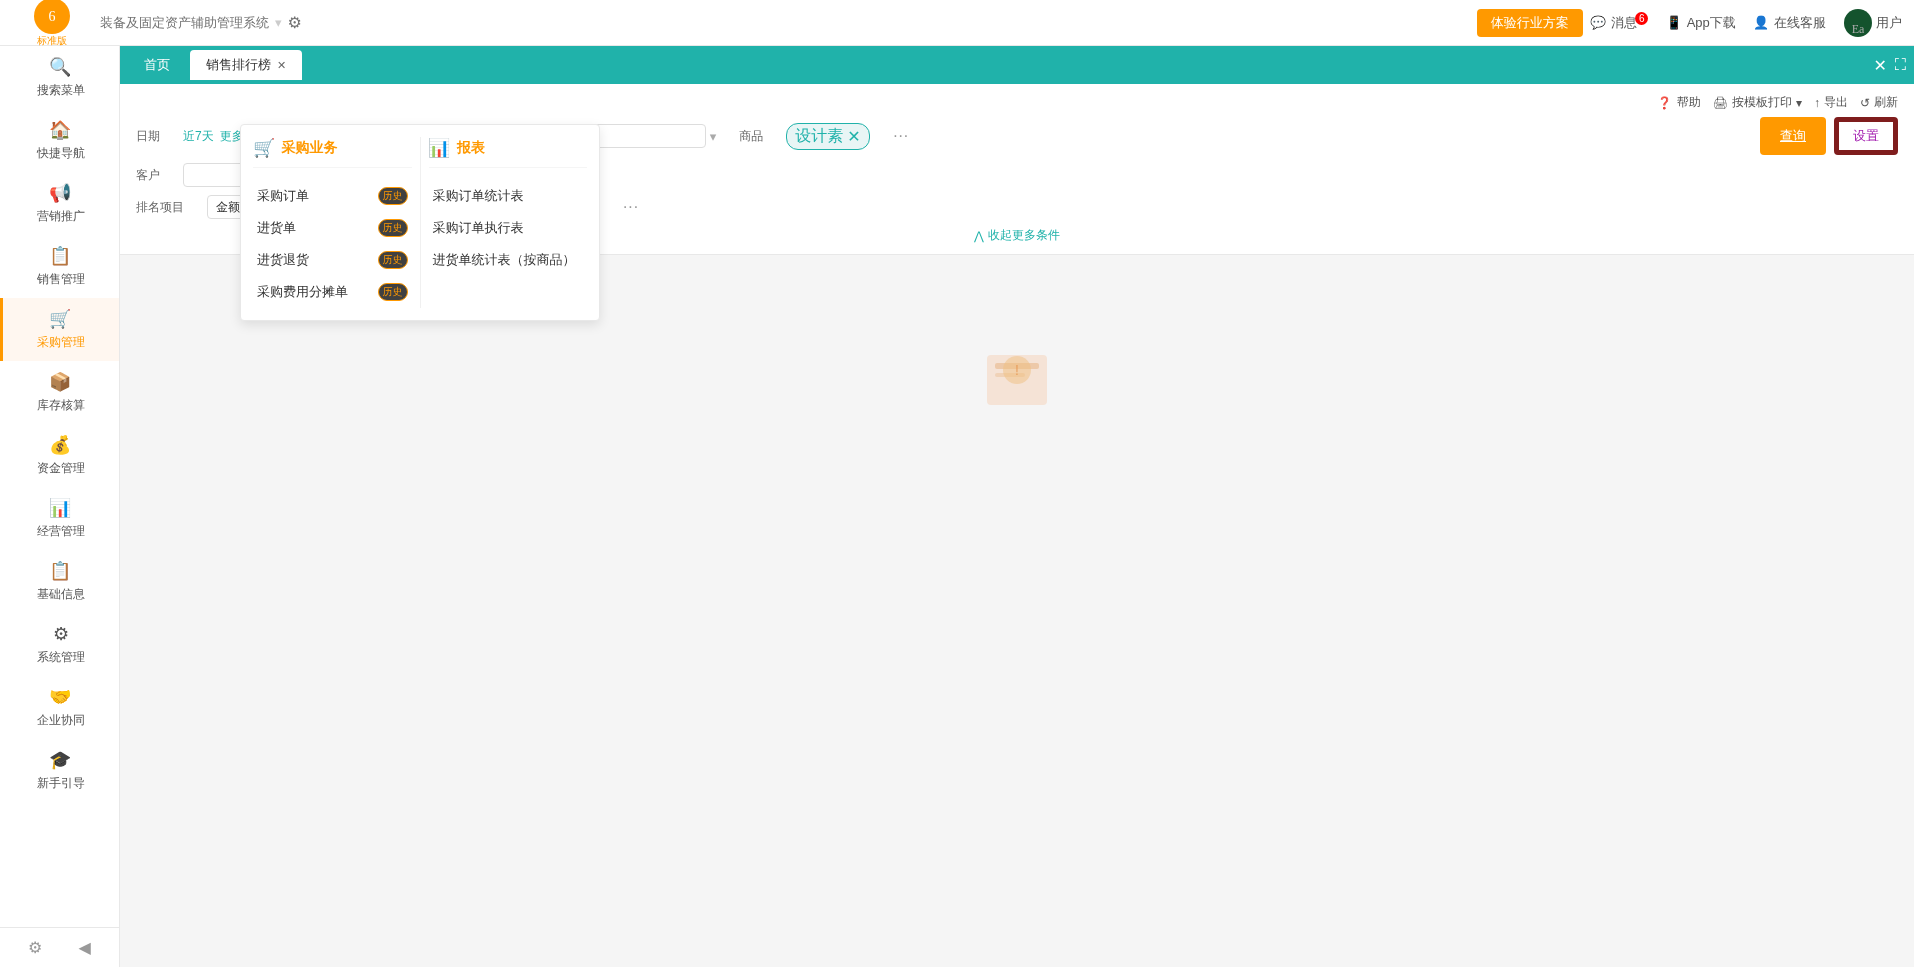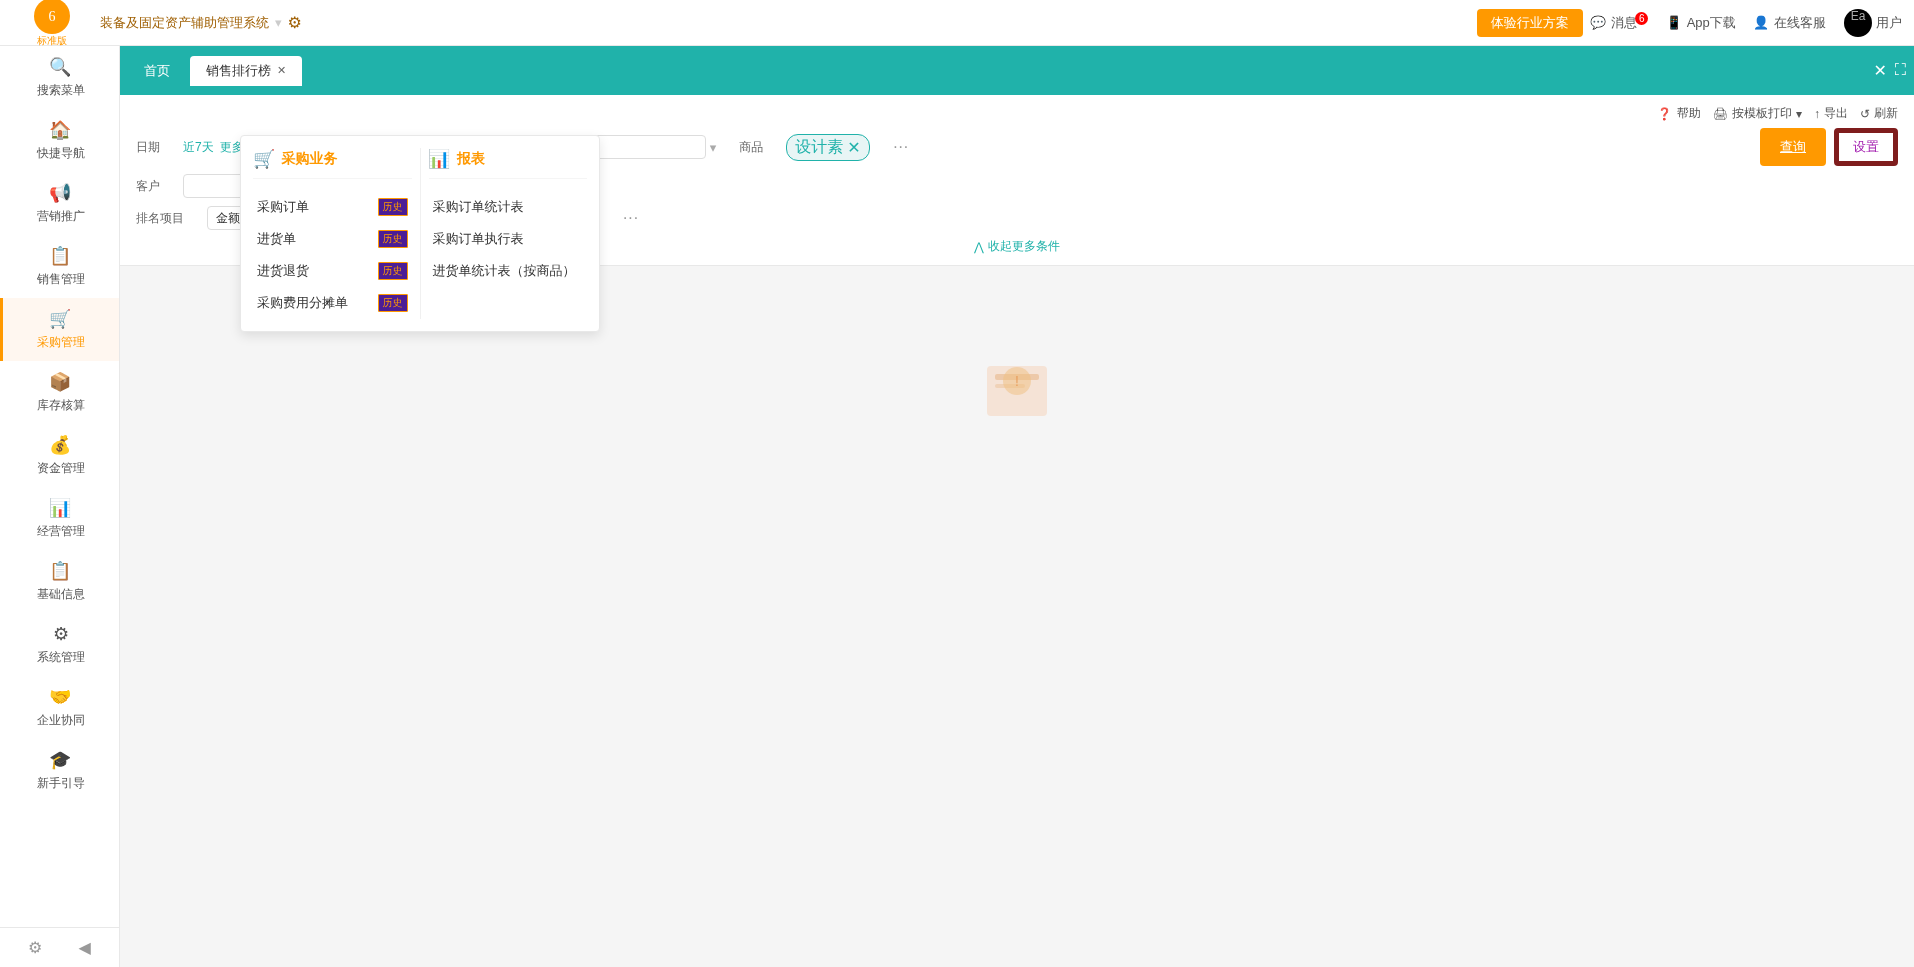--- a/index.html
+++ b/index.html
@@ -7,44 +7,44 @@
 
     
     .top-bar {
       display: flex; align-items: center; height: 46px;
       background: #fff; border-bottom: 1px solid #e8e8e8;
       padding: 0 12px; gap: 8px; position: relative; z-index: 100;
     }
     .top-bar-logo { width: 80px; display: flex; flex-direction: column; align-items: center; }
     .logo-icon { width: 36px; height: 36px; }
     .top-bar-system { display: flex; align-items: center; gap: 6px; color: #333; font-size: 13px; flex: 1; }
-    .top-bar-system span { color: #a16207; }
+    .top-bar-system span { color: #737373; }
     .top-bar-gear { color: #999; cursor: pointer; font-size: 16px; }
     .top-bar-btn { background: #f90; color: #fff; border: none; border-radius: 4px; padding: 5px 14px; cursor: pointer; font-size: 13px; }
     .top-bar-right { display: flex; align-items: center; gap: 18px; margin-left: auto; }
     .top-bar-right-item { display: flex; align-items: center; gap: 4px; color: #555; cursor: pointer; font-size: 13px; }
     .badge { background: #f00; color: #fff; border-radius: 8px; font-size: 10px; padding: 1px 4px; margin-left: -6px; margin-top: -8px; }
-    .user-avatar { width: 28px; height: 28px; border-radius: 50%; background: #000000; display: flex; align-items: flex-start; justify-content: center; color: #999; }
+    .user-avatar { width: 28px; height: 28px; border-radius: 50%; background: #14532d; display: flex; align-items: flex-end; justify-content: center; color: #999; font-family: Liberation Serif, serif; }
 
     
     .layout { display: flex; height: calc(967px - 46px); }
 
     
     .sidebar { width: 120px; background: #fff; border-right: 1px solid #e8e8e8; display: flex; flex-direction: column; z-index: 50; }
     .sidebar-item { display: flex; flex-direction: column; align-items: center; padding: 10px 0; cursor: pointer; color: #555; font-size: 12px; gap: 4px; border-left: 3px solid transparent; }
     .sidebar-item.active { background: #fff7f0; color: #f90; border-left-color: #f90; }
     .sidebar-item .icon { font-size: 18px; }
     .sidebar-bottom { margin-top: auto; display: flex; justify-content: space-around; padding: 10px; border-top: 1px solid #e8e8e8; }
     .sidebar-bottom-icon { color: #999; cursor: pointer; font-size: 16px; }
 
     
     .main { flex: 1; display: flex; flex-direction: column; overflow: hidden; }
 
     
-    .tab-bar { display: flex; align-items: center; background: #20b2aa; height: 49px; padding: 4px 8px; gap: 4px; }
+    .tab-bar { display: flex; align-items: center; background: #20b2aa; height: 38px; padding: 4px 8px; gap: 4px; }
     .tab { padding: 6px 16px; border-radius: 4px 4px 0 0; cursor: pointer; font-size: 13px; display: flex; align-items: center; gap: 6px; }
     .tab.home { background: transparent; color: #fff; }
     .tab.active { background: #fff; color: #333; }
     .tab-close { font-size: 11px; color: #666; cursor: pointer; }
     .tab-bar-right { margin-left: auto; display: flex; gap: 8px; }
     .tab-bar-icon { color: #fff; cursor: pointer; font-size: 16px; }
 
     
     .content { flex: 1; background: #f5f5f5; padding: 0; overflow: hidden; position: relative; }
 
@@ -69,21 +69,21 @@
     .empty-state { display: flex; flex-direction: column; align-items: center; justify-content: center; padding: 80px; color: #999; gap: 12px; }
     .empty-text-list { list-style: none; }
     .empty-text-list li { margin-bottom: 6px; display: flex; align-items: center; gap: 6px; }
     .empty-text-list li::before { content: '●'; font-size: 8px; color: #ccc; }
     .dropdown-menu { position: absolute; top: 40px; left: 120px; width: 360px; background: #fff; border: 1px solid #e8e8e8; border-radius: 4px; box-shadow: 0 4px 12px rgba(0,0,0,0.1); z-index: 300; padding: 12px; }
     .dropdown-cols { display: flex; gap: 0; }
     .dropdown-col { flex: 1; }
     .dropdown-col-title { display: flex; align-items: center; gap: 6px; color: #f90; font-size: 14px; font-weight: bold; margin-bottom: 12px; padding-bottom: 8px; border-bottom: 1px solid #f5f5f5; }
     .dropdown-col-title .col-icon { font-size: 18px; }
     .dropdown-item { display: flex; align-items: center; justify-content: space-between; padding: 7px 4px; cursor: pointer; color: #333; font-size: 13px; }
-    .history-badge { background: #4c1d95; border: 1px solid #f90; color: #f90; border-radius: 1px; font-size: 10px; padding: 1px 4px; }
+    .history-badge { background: #404040; border: 1px solid #f90; color: #f90; border-radius: 9px; font-size: 10px; padding: 1px 4px; }
     .divider-v { width: 1px; background: #f0f0f0; margin: 0 8px; }
   </style>
 </head>
 <body>
 
 <div class="top-bar">
   <div class="top-bar-logo">
     <svg class="logo-icon" viewBox="0 0 36 36">
       <circle cx="18" cy="18" r="18" fill="#ff9900"></circle>
       <text x="18" y="23" text-anchor="middle" fill="white" font-size="14" font-family="Microsoft YaHei">6</text>

